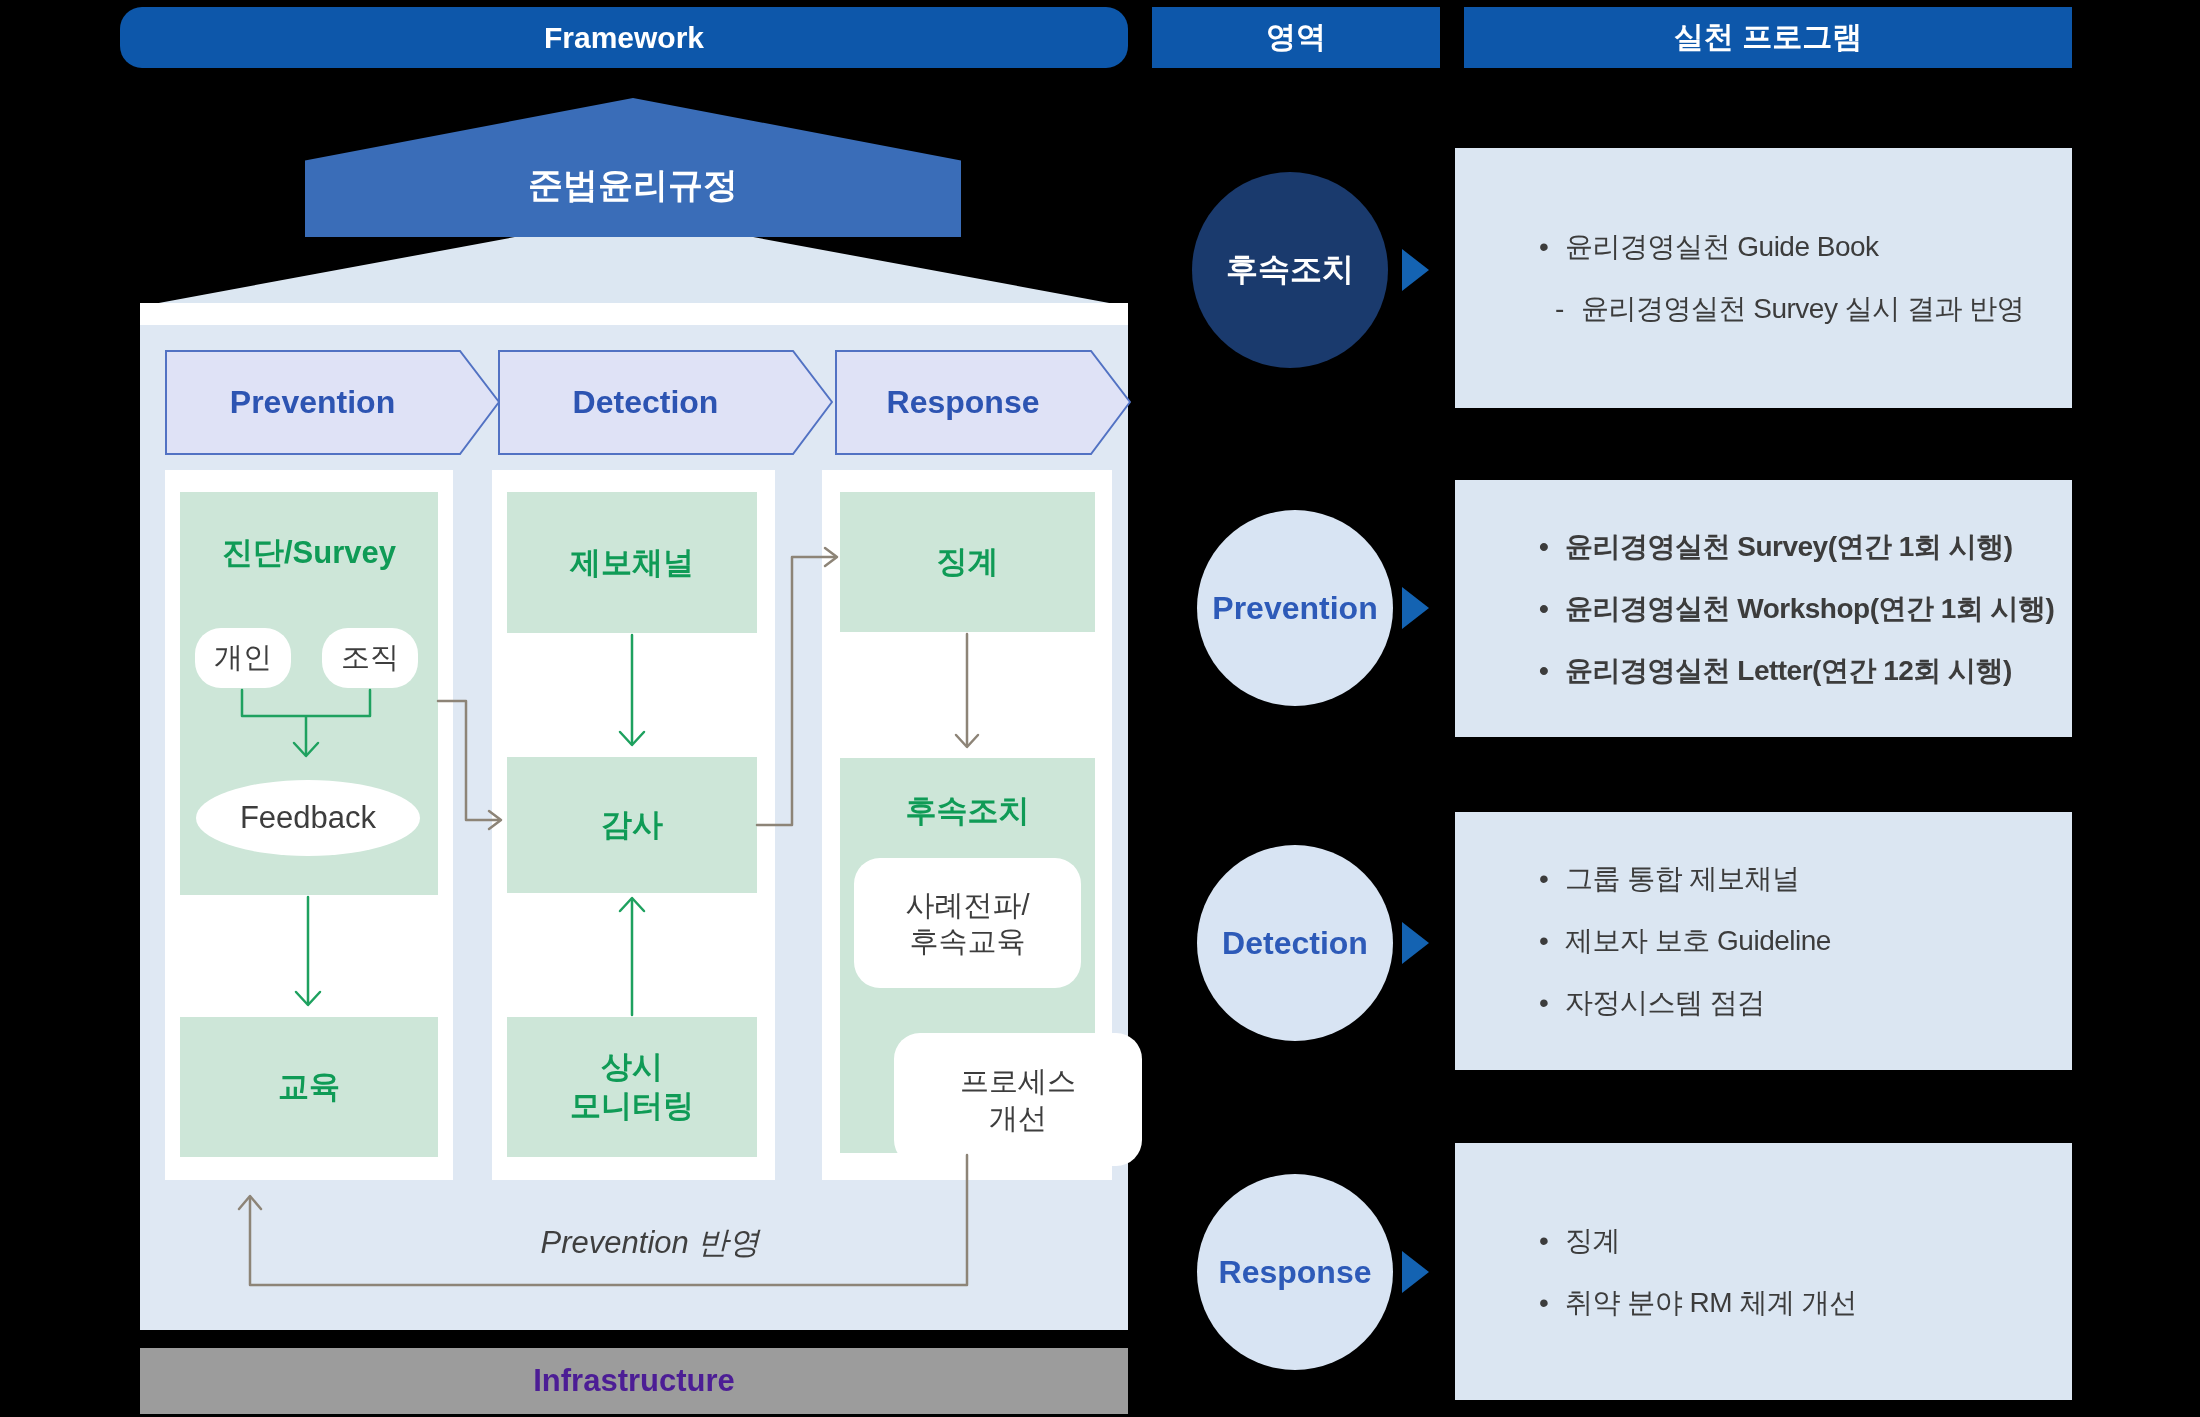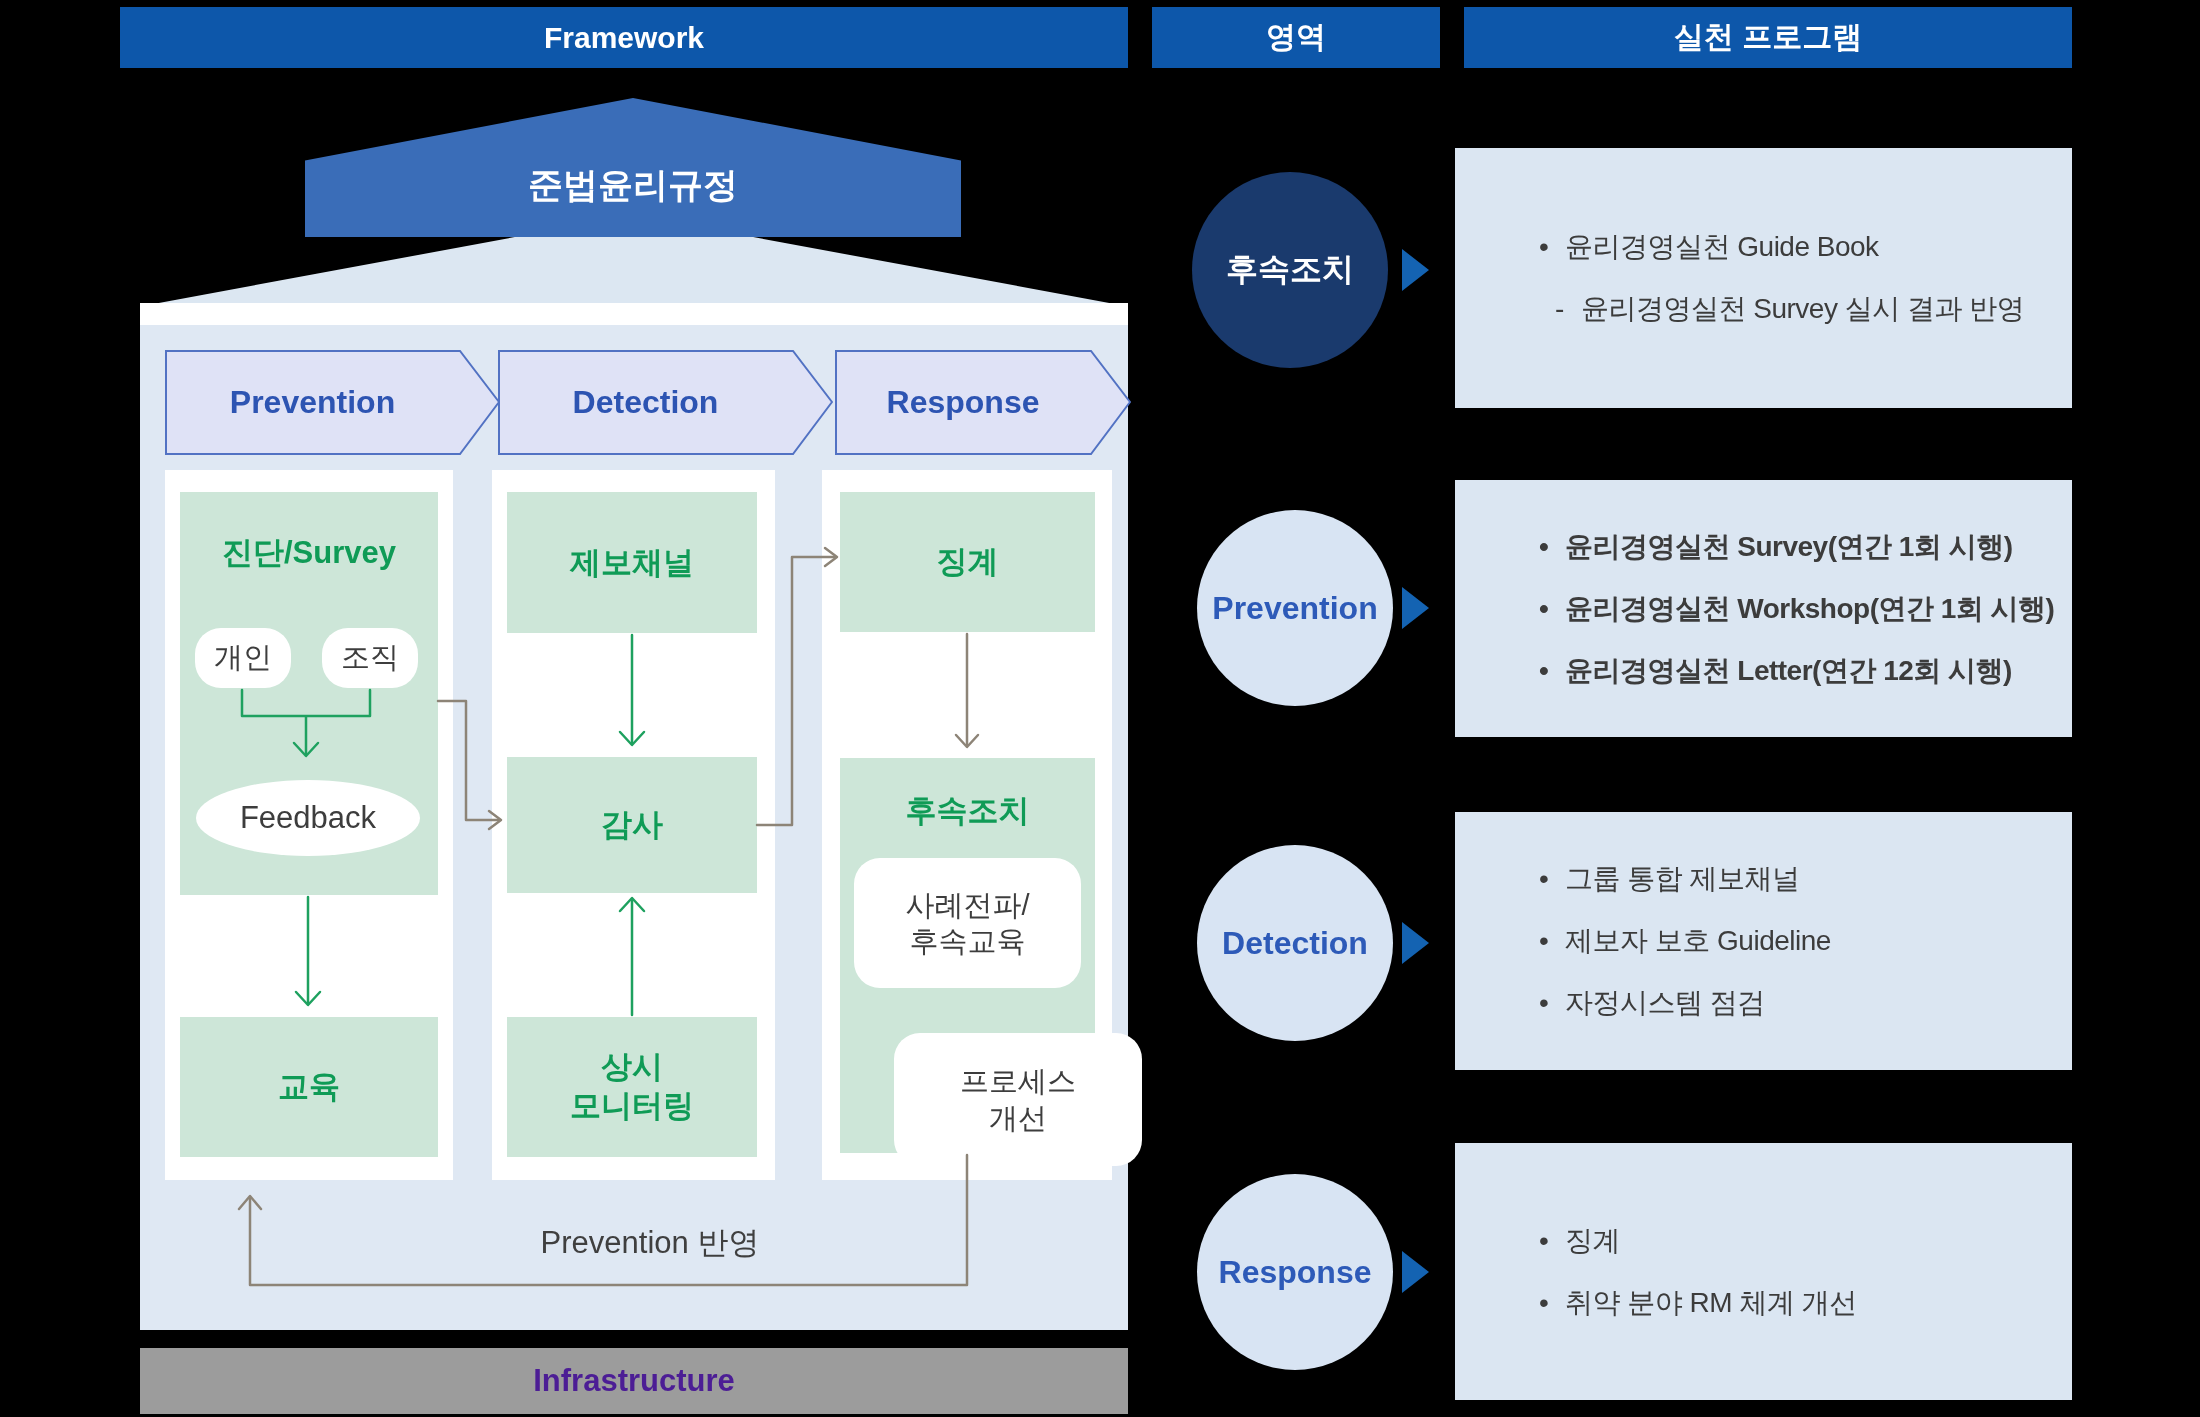--- a/index.html
+++ b/index.html
@@ -19,42 +19,42 @@
   .greenlabel{color:#0f9b56;font-weight:bold;font-size:31px;text-align:center;}
   .centerflex{display:flex;align-items:center;justify-content:center;}
   .colflex{display:flex;flex-direction:column;align-items:center;justify-content:center;line-height:1.25;}
   .smallwhite{background:#fff;color:#3d3d3d;font-size:29px;display:flex;align-items:center;justify-content:center;border-radius:26px;}
   .ellipse{background:#fff;border-radius:50%;color:#3d3d3d;font-size:31px;
            display:flex;align-items:center;justify-content:center;}
   .chevwrap{position:absolute;}
   .chevwrap svg{position:absolute;left:0;top:0;}
   .chevlabel{position:absolute;top:0;height:100%;display:flex;align-items:center;justify-content:center;
              color:#2d54b2;font-weight:bold;font-size:32px;}
-  .looplabel{color:#3f3f3f;font-size:31px;text-align:center;}
+  .looplabel{font-style:italic;color:#3f3f3f;font-size:31px;text-align:center;}
   .infra{background:#9c9c9c;color:#4c1d95;font-weight:bold;font-size:31px;
          display:flex;align-items:center;justify-content:center;}
   .circle{border-radius:50%;display:flex;align-items:center;justify-content:center;
           font-weight:bold;font-size:32px;}
   .circle.dark{background:#1a3a6d;color:#fff;}
   .circle.light{background:#d8e4f3;color:#2d5ab8;}
   .tri{width:0;height:0;border-top:21px solid transparent;border-bottom:21px solid transparent;
        border-left:27px solid #1463b2;}
   .rbox{background:#dbe6f2;display:flex;flex-direction:column;justify-content:center;
         padding-left:48px;box-sizing:border-box;gap:24px;}
   .ritem{color:#3c3c3c;font-size:28px;letter-spacing:-0.5px;white-space:nowrap;margin-left:36px;}
   .ritem .b{display:inline-block;width:26px;}
   .ritem.sub{padding-left:16px;}
   svg.connectors{position:absolute;left:0;top:0;pointer-events:none;}
 </style>
 </head>
 <body>
 
 <div id="canvas">
 
-  <div class="abs hdr" style="left:120px;top:7px;width:1008px;height:61px;">
+  <div class="abs hdr" style="left:120px;top:7px;width:1008px;height:61px;border-radius:22px;">
     <span>Framework</span>
   </div>
   <div class="abs hdr" style="left:1152px;top:7px;width:288px;height:61px;">
     <span>영역</span>
   </div>
   <div class="abs hdr" style="left:1464px;top:7px;width:608px;height:61px;">
     <span>실천 프로그램</span>
   </div>
 
   <div class="abs roof" style="left:148px;top:215px;width:972px;height:90px;"></div>

